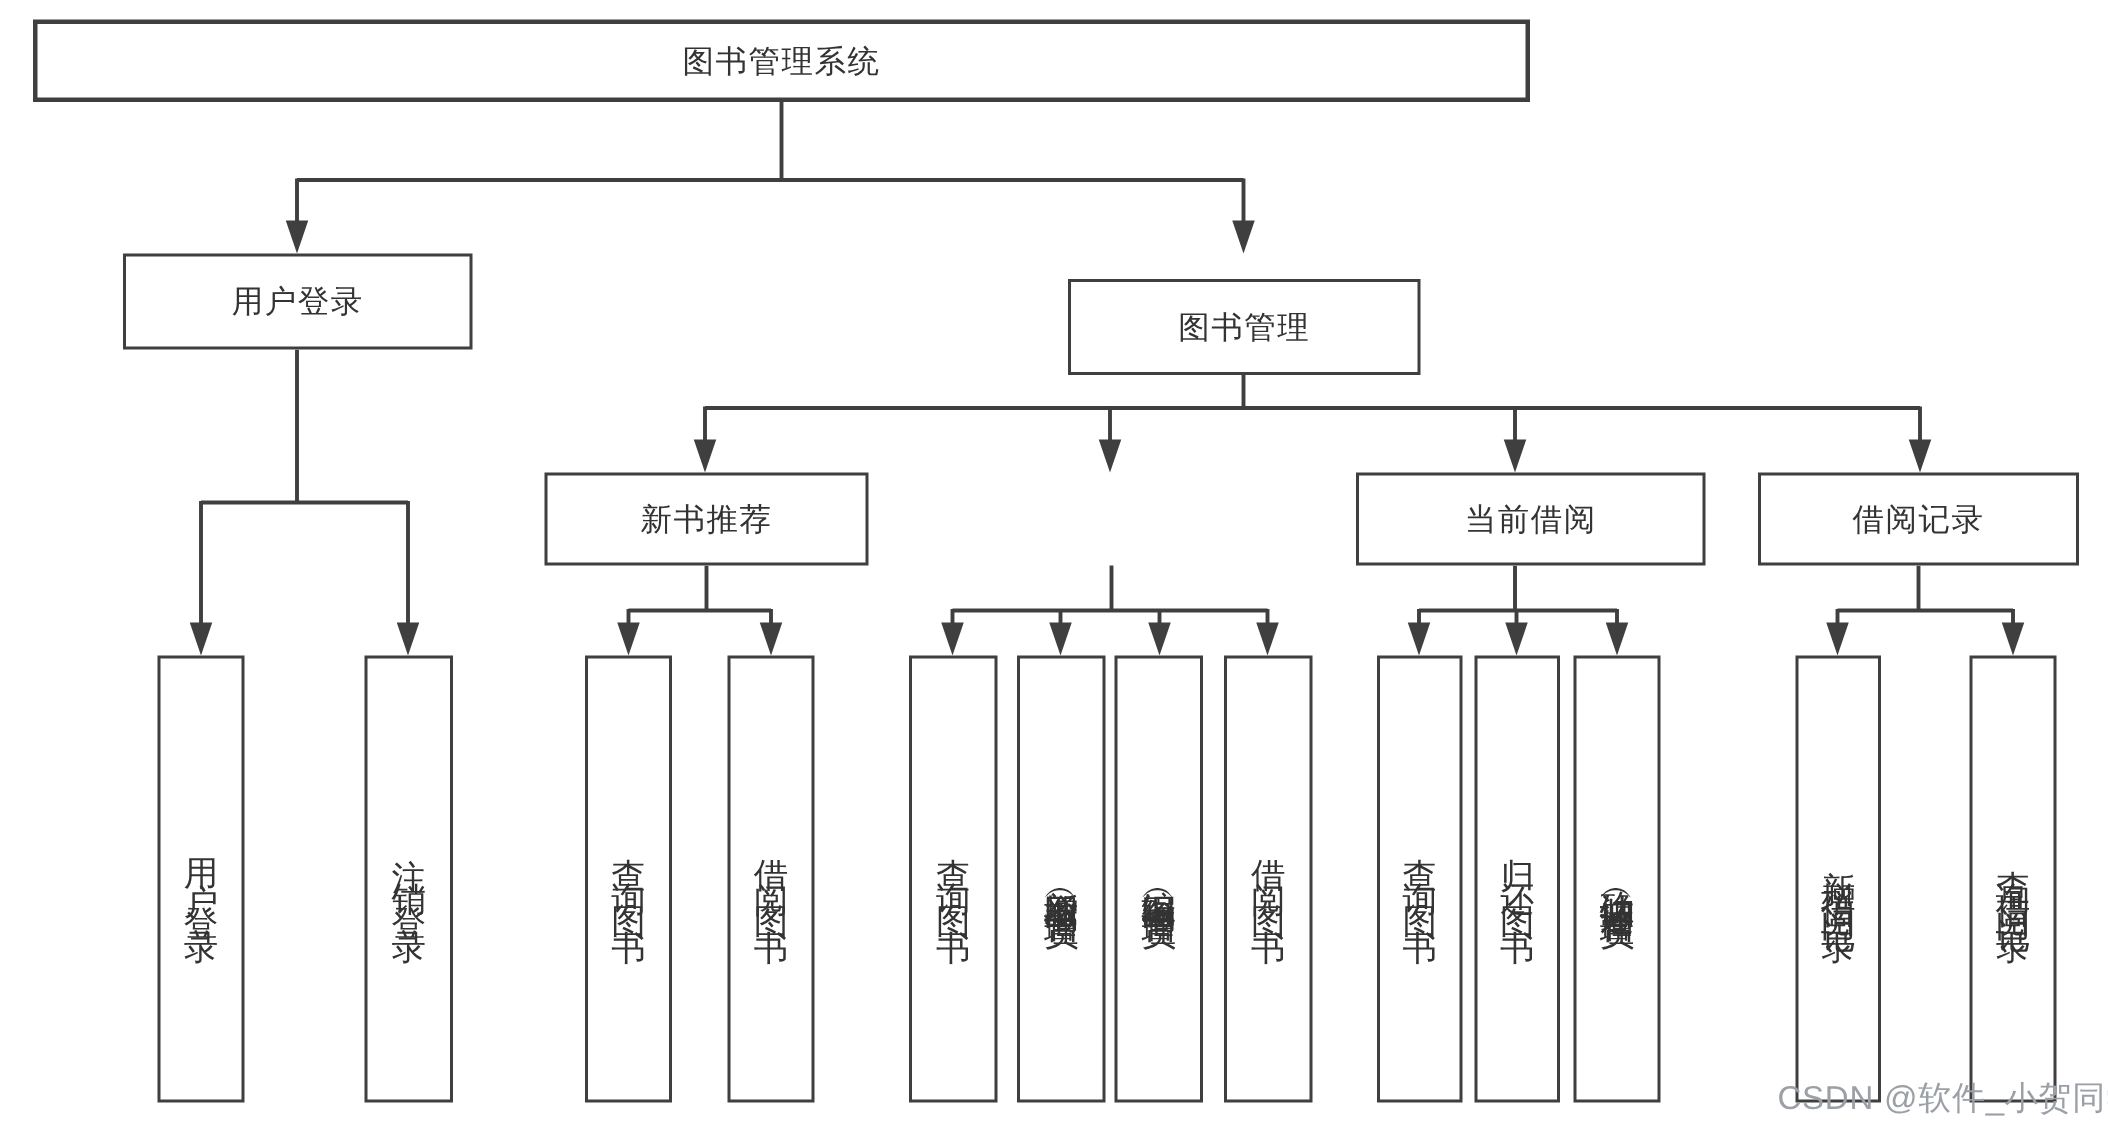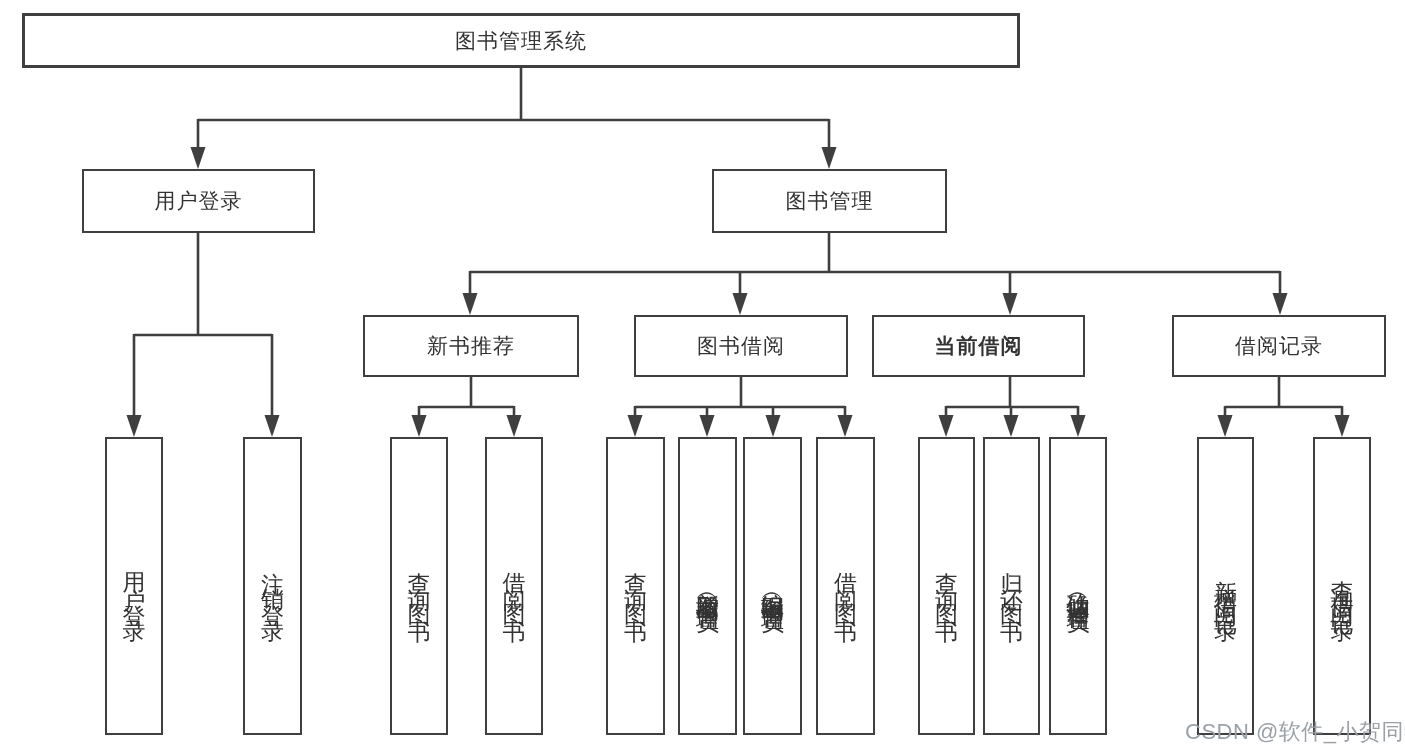--- a/index.html
+++ b/index.html
@@ -144,31 +144,28 @@
     </g>
   </svg>
 
   <div class="node root" style="left:22px;top:13px;width:998px;height:55px;">
     <span>图书管理系统</span>
   </div>
 
   <div class="node" style="left:82px;top:169px;width:233px;height:64px;">
     <span>用户登录</span>
   </div>
-  <div class="node" style="left:712px;top:169px;width:235px;height:64px;">
+  <div class="node" style="left:712px;top:186px;width:235px;height:64px;">
     <span>图书管理</span>
   </div>
 
   <div class="node" style="left:363px;top:315px;width:216px;height:62px;text-align:center;">
     <span>新书推荐</span>
   </div>
-  <div class="node" style="left:634px;top:315px;width:214px;height:62px;">
-    <span>图书借阅</span>
-  </div>
-  <div class="node" style="left:872px;top:315px;width:213px;height:62px;font-weight:bold;">
+  <div class="node" style="left:904px;top:315px;width:233px;height:62px;">
     <span>当前借阅</span>
   </div>
   <div class="node" style="left:1172px;top:315px;width:214px;height:62px;">
     <span>借阅记录</span>
   </div>
 
   <div class="node vnode v-wide" style="left:105px;top:437px;width:58px;height:298px;">
     <span class="vlabel">用户登录</span>
   </div>
   <div class="node vnode v-wide" style="left:243px;top:437px;width:59px;height:298px;">

